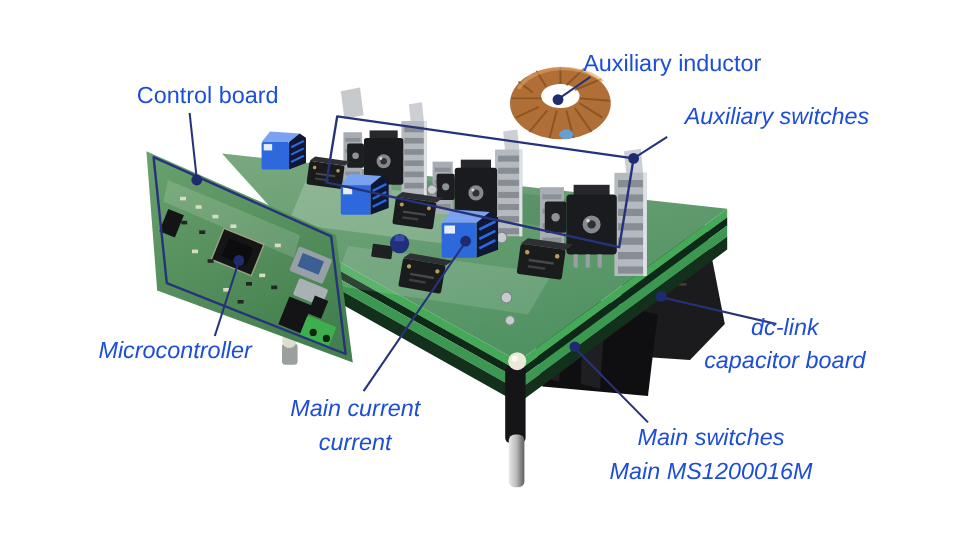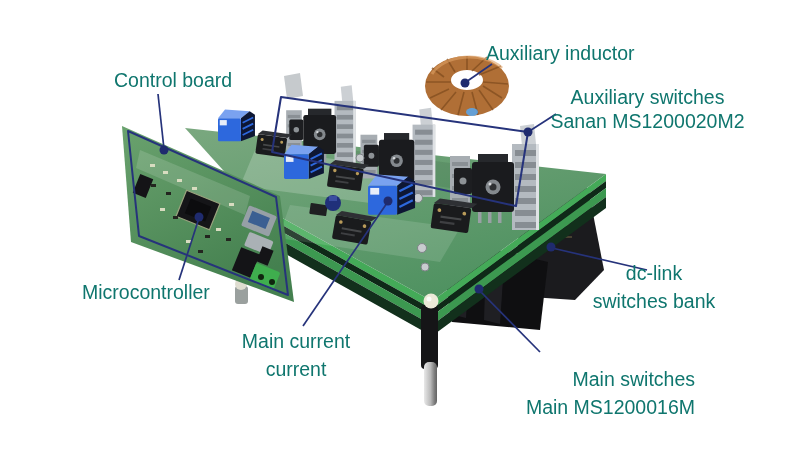--- a/index.html
+++ b/index.html
@@ -1,20 +1,20 @@
 <!DOCTYPE html>
 <html><head>
 <meta charset="utf-8">
 <style>
   html,body{margin:0;padding:0;background:#ffffff;}
   .stage{position:relative;width:800px;height:450px;background:#ffffff;overflow:hidden;
          font-family:"Liberation Sans",sans-serif;}
   .scene{position:absolute;left:0;top:0;}
-  .lbl{position:absolute;color:#0f766e;font-size:19.5px;line-height:24px;white-space:nowrap;}
-  .lbl.center{text-align:center;}
+  .lbl{position:absolute;color:#1d4ed8;font-size:19.5px;line-height:24px;white-space:nowrap;}
+  .lbl.center{text-align:center;font-style:italic;}
   .lbl .ln{display:block;}
   .lh28 .ln{line-height:28px;}
 </style>
 </head>
 <body>
 
 <div class="stage">
 
   <svg class="scene" width="800" height="450" viewBox="0 0 800 450">
     <defs>
@@ -218,35 +218,34 @@
   <div class="lbl" style="left:114px;top:68px;">
     <span class="ln">Control board</span>
   </div>
 
   <div class="lbl" style="left:486px;top:41px;">
     <span class="ln">Auxiliary inductor</span>
   </div>
 
   <div class="lbl center" style="left:540px;top:85px;width:215px;">
     <span class="ln">Auxiliary switches</span>
-    <span class="ln">Sanan MS1200020M2</span>
-  </div>
-
-  <div class="lbl" style="left:82px;top:280px;">
+  </div>
+
+  <div class="lbl" style="left:82px;top:280px;font-style:italic;">
     <span class="ln">Microcontroller</span>
   </div>
 
   <div class="lbl center lh28" style="left:220px;top:327px;width:152px;">
     <span class="ln">Main current</span>
     <span class="ln">current</span>
   </div>
 
   <div class="lbl center lh28" style="left:574px;top:259px;width:160px;">
     <span class="ln">dc-link</span>
-    <span class="ln">switches bank</span>
-  </div>
-
-  <div class="lbl center lh28" style="left:490px;top:365px;width:205px;text-align:right;">
+    <span class="ln">capacitor board</span>
+  </div>
+
+  <div class="lbl center lh28" style="left:490px;top:351px;width:205px;">
     <span class="ln">Main switches</span>
     <span class="ln">Main MS1200016M</span>
   </div>
 
 </div>
 
 </body></html>

